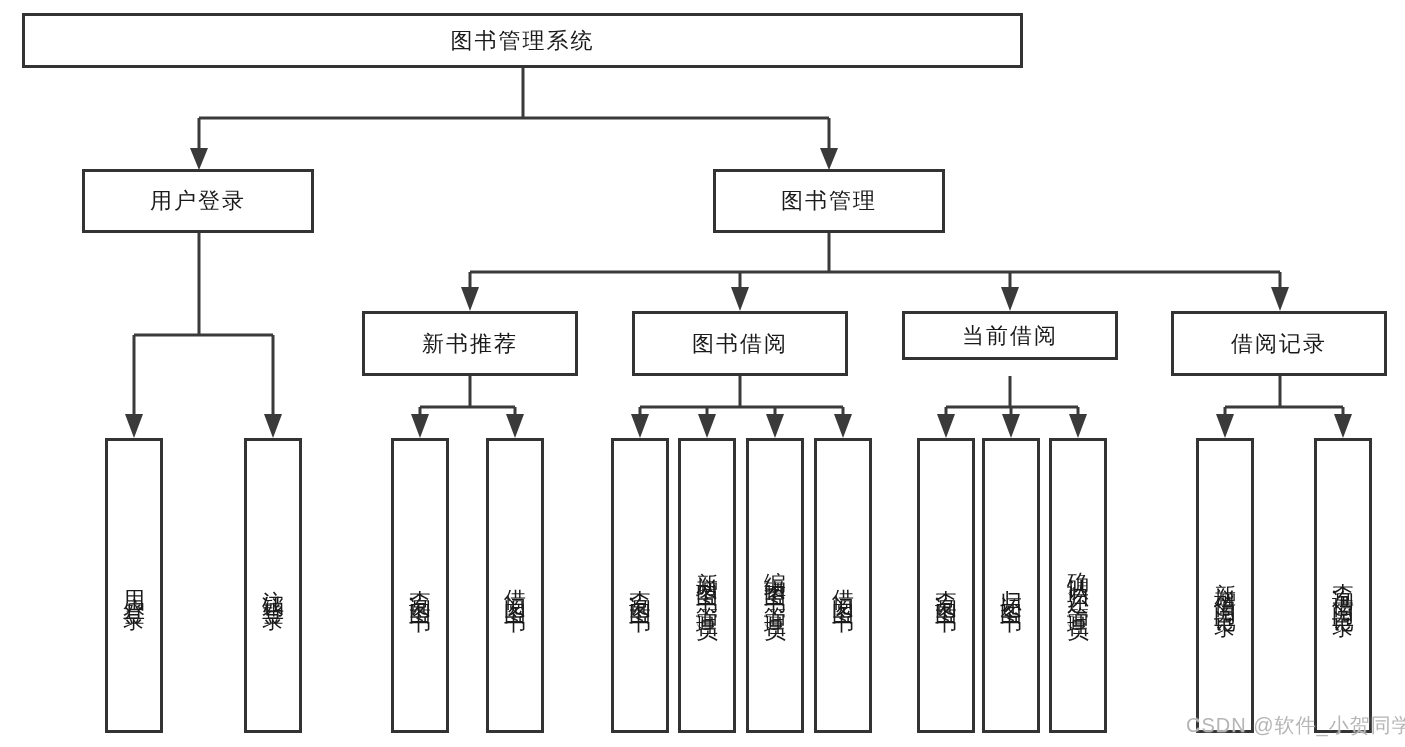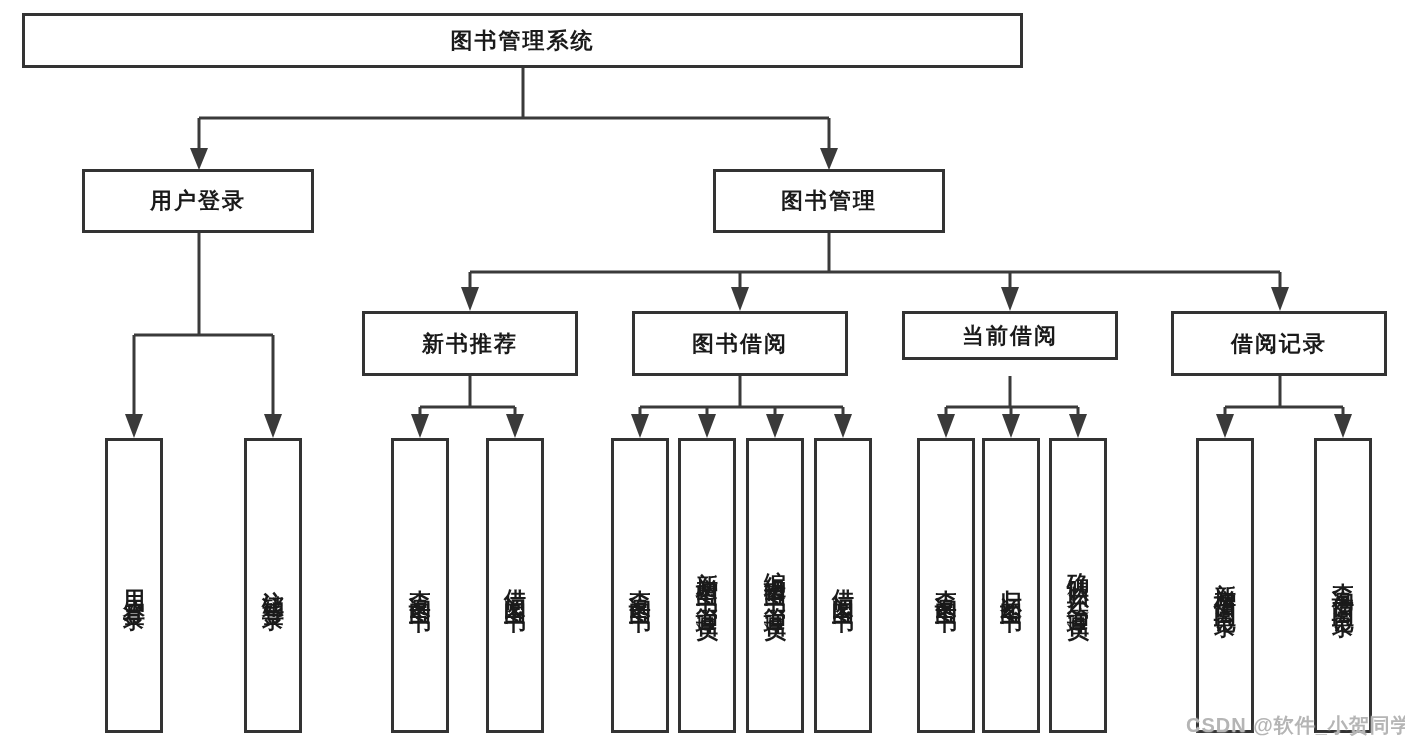--- a/index.html
+++ b/index.html
@@ -9,21 +9,20 @@
     --text:#1a1a1a;
     --watermark:#b5b5b5;
   }
   html,body{margin:0;padding:0;background:#ffffff;}
   body{font-family:"Liberation Sans","DejaVu Sans",sans-serif;}
   .stage{
     position:relative;
     width:1405px;height:747px;
     background:#ffffff;
     overflow:hidden;
-    font-weight:bold;
   }
   .wires{position:absolute;left:0;top:0;z-index:1;}
   .wires path{stroke:var(--line);stroke-width:3;fill:none;}
   .wires polygon{fill:var(--line);stroke:none;}
   .node{
     position:absolute;
     box-sizing:border-box;
     background:var(--box-fill);
     border:3px solid var(--box-border);
     color:var(--text);

